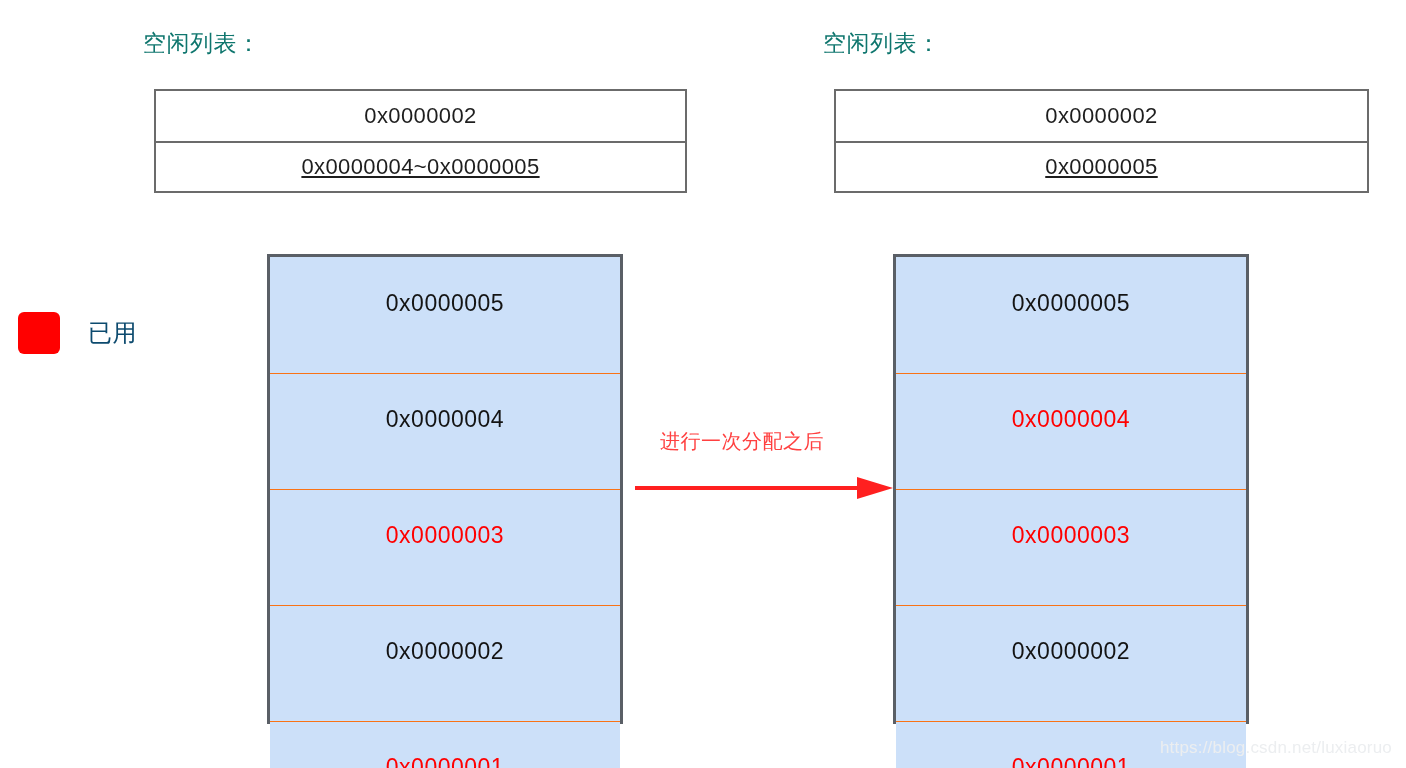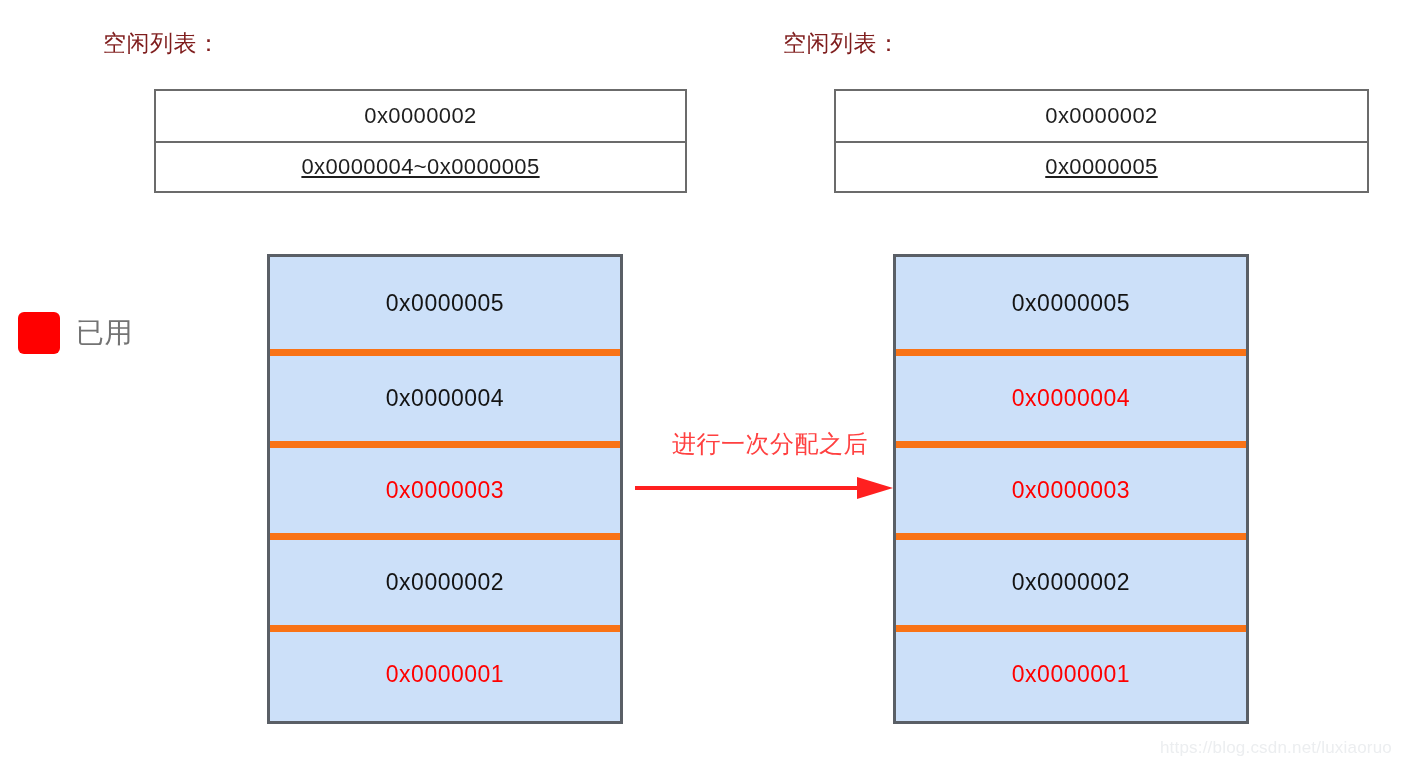--- a/index.html
+++ b/index.html
@@ -20,23 +20,24 @@
   .canvas {
     position: absolute;
     inset: 0;
   }
 
   
   .freelist-title {
     position: absolute;
     font-size: 23px;
     line-height: 28px;
-    color: #7f1d1d;
+    color: #0f766e;
     letter-spacing: 0.5px;
     white-space: nowrap;
+    margin-left: 40px;
   }
   .freelist-title.left  { left: 103px; top: 29px; }
   .freelist-title.right { left: 783px; top: 29px; }
 
   .freelist-table {
     position: absolute;
     border: 2px solid #6b6b6b;
     background: #ffffff;
   }
   .freelist-table.left  { left: 154px; top: 89px; width: 533px; height: 104px; }
@@ -68,21 +69,22 @@
   .mem-cell {
     height: 92px;
     display: flex;
     align-items: center;
     justify-content: center;
     background: #cce0f9;
     font-size: 23px;
     letter-spacing: 0.5px;
   }
   .mem-cell + .mem-cell {
-    border-top: 7px solid #f97316;
+    border-top: 1px solid #f97316;
+    margin-top: 24px;
   }
   .mem-cell.state-free { color: #141414; }
   .mem-cell.state-used { color: #ff0000; }
 
   
   .legend {
     position: absolute;
     left: 18px;
     top: 303px;
   }
@@ -91,40 +93,40 @@
     align-items: center;
     height: 60px;
   }
   .legend-swatch {
     width: 42px;
     height: 42px;
     border-radius: 6px;
     flex: 0 0 auto;
   }
   .legend-label {
-    margin-left: 16px;
-    font-size: 28px;
-    color: #737373;
+    margin-left: 28px;
+    font-size: 24px;
+    color: #0c4a6e;
     letter-spacing: 0.5px;
     white-space: nowrap;
   }
 
   
   .transition {
     position: absolute;
     left: 630px;
     top: 428px;
     width: 265px;
     height: 80px;
   }
   .transition-label {
     position: absolute;
-    left: 42px;
+    left: 30px;
     top: 0;
-    font-size: 24px;
+    font-size: 20px;
     color: #ff4040;
     letter-spacing: 0.5px;
     white-space: nowrap;
   }
   .transition-arrow {
     position: absolute;
     left: 5px;
     top: 48px;
     width: 260px;
     height: 24px;

